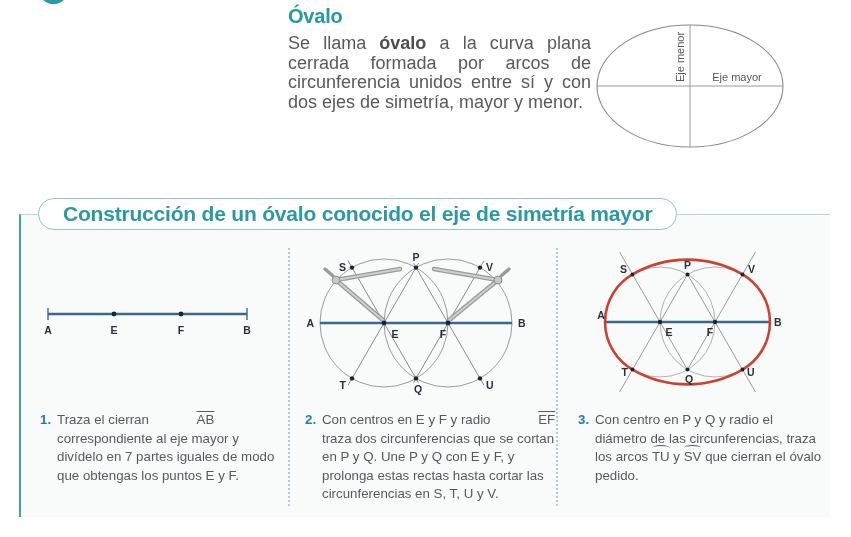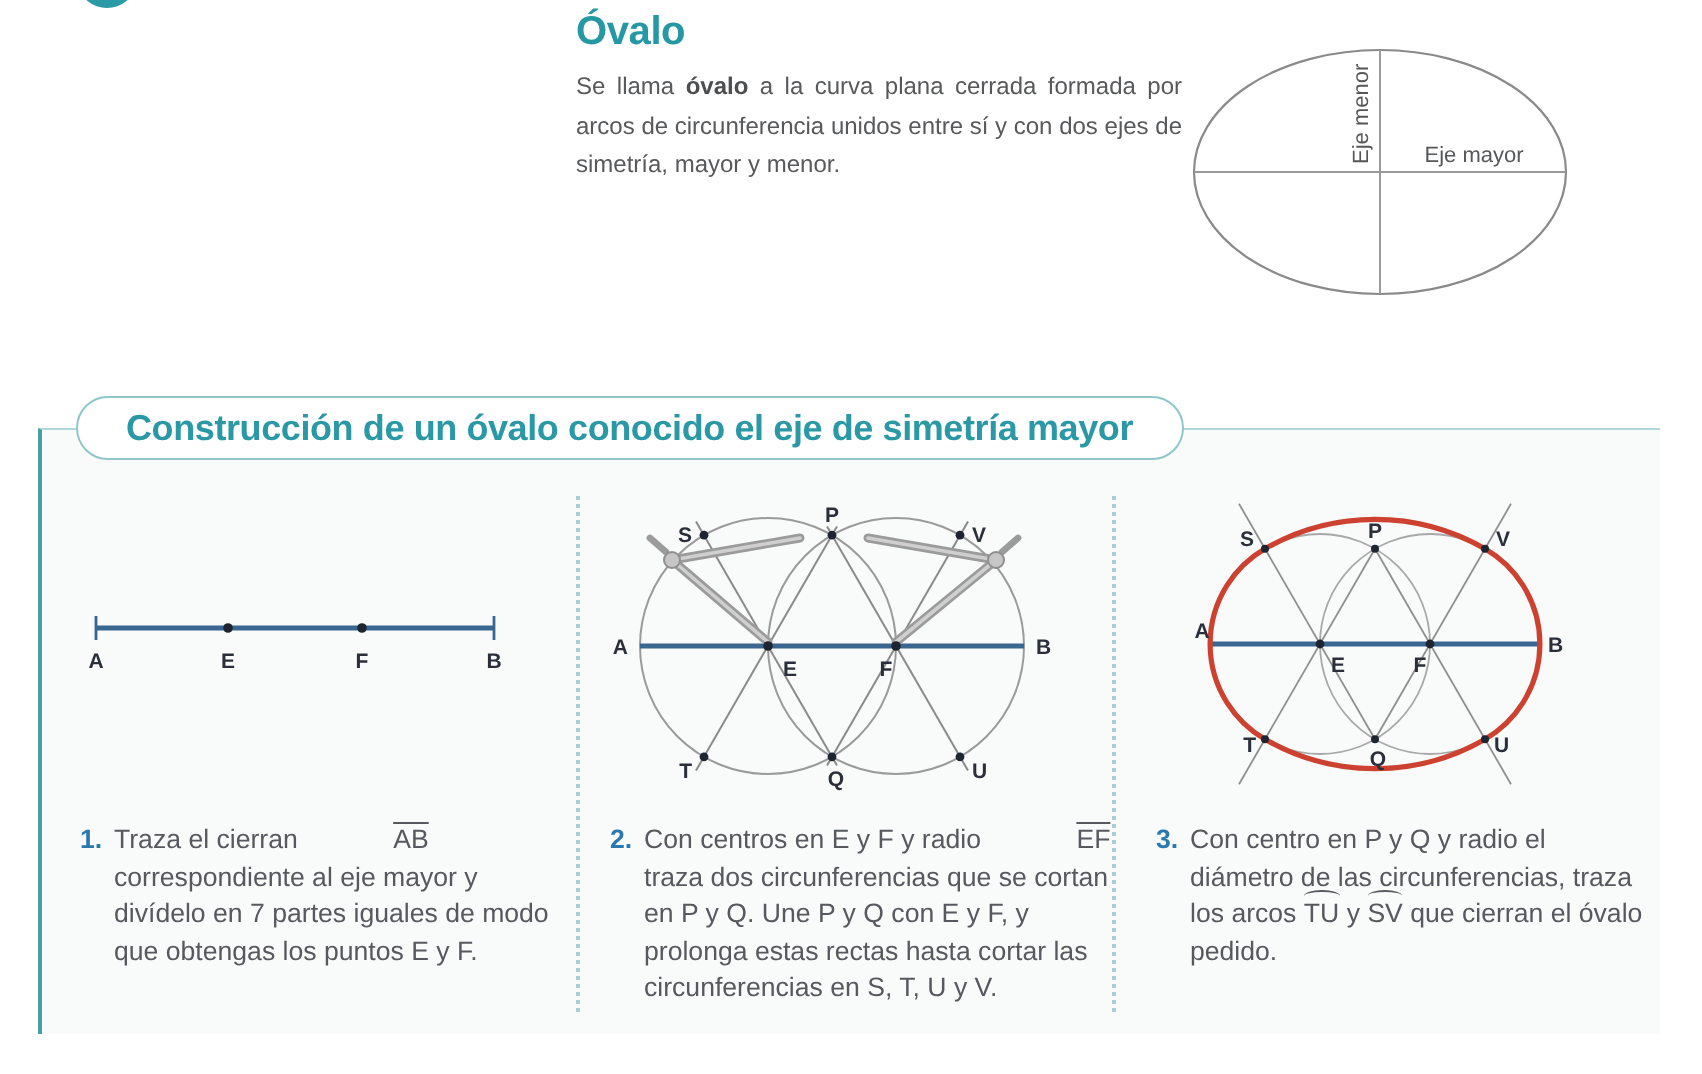--- a/index.html
+++ b/index.html
@@ -16,37 +16,37 @@
     background:#2a9aa6;border-radius:50%;
   }
 
   
   #intro-title{
     left:288px;top:5px;
     font-size:20px;font-weight:bold;color:#2598a4;letter-spacing:-0.2px;
   }
   #intro-para{
     left:288px;top:34px;width:303px;
-    font-size:12px;line-height:19.5px;color:#58595b;text-align:justify;
+    font-size:18px;line-height:19.5px;color:#58595b;text-align:justify;
   }
   #intro-para b{color:#4d4e50;}
 
   
   #construction-box{
     left:19px;top:214px;width:811px;height:303px;
     background:#f8fbfa;
     border-left:2px solid #46a0a8;
     border-top:1px solid #b2d8db;
     box-sizing:border-box;
   }
   #construction-title-pill{
     position:absolute;left:17px;top:-17px;height:32px;
     line-height:30px;padding:0 24px;
     background:#ffffff;border:1.5px solid #8fc6ca;border-radius:17px;
-    color:#2b99a5;font-weight:bold;font-size:18px;letter-spacing:-0.2px;
+    color:#2b99a5;font-weight:bold;font-size:21px;letter-spacing:-0.2px;
     box-sizing:border-box;white-space:nowrap;
   }
   .divider{
     position:absolute;top:33px;height:258px;width:0;
     border-left:2px dotted #a9cfd3;
   }
   #divider-1{left:267px;}
   #divider-2{left:535px;}
 
   

